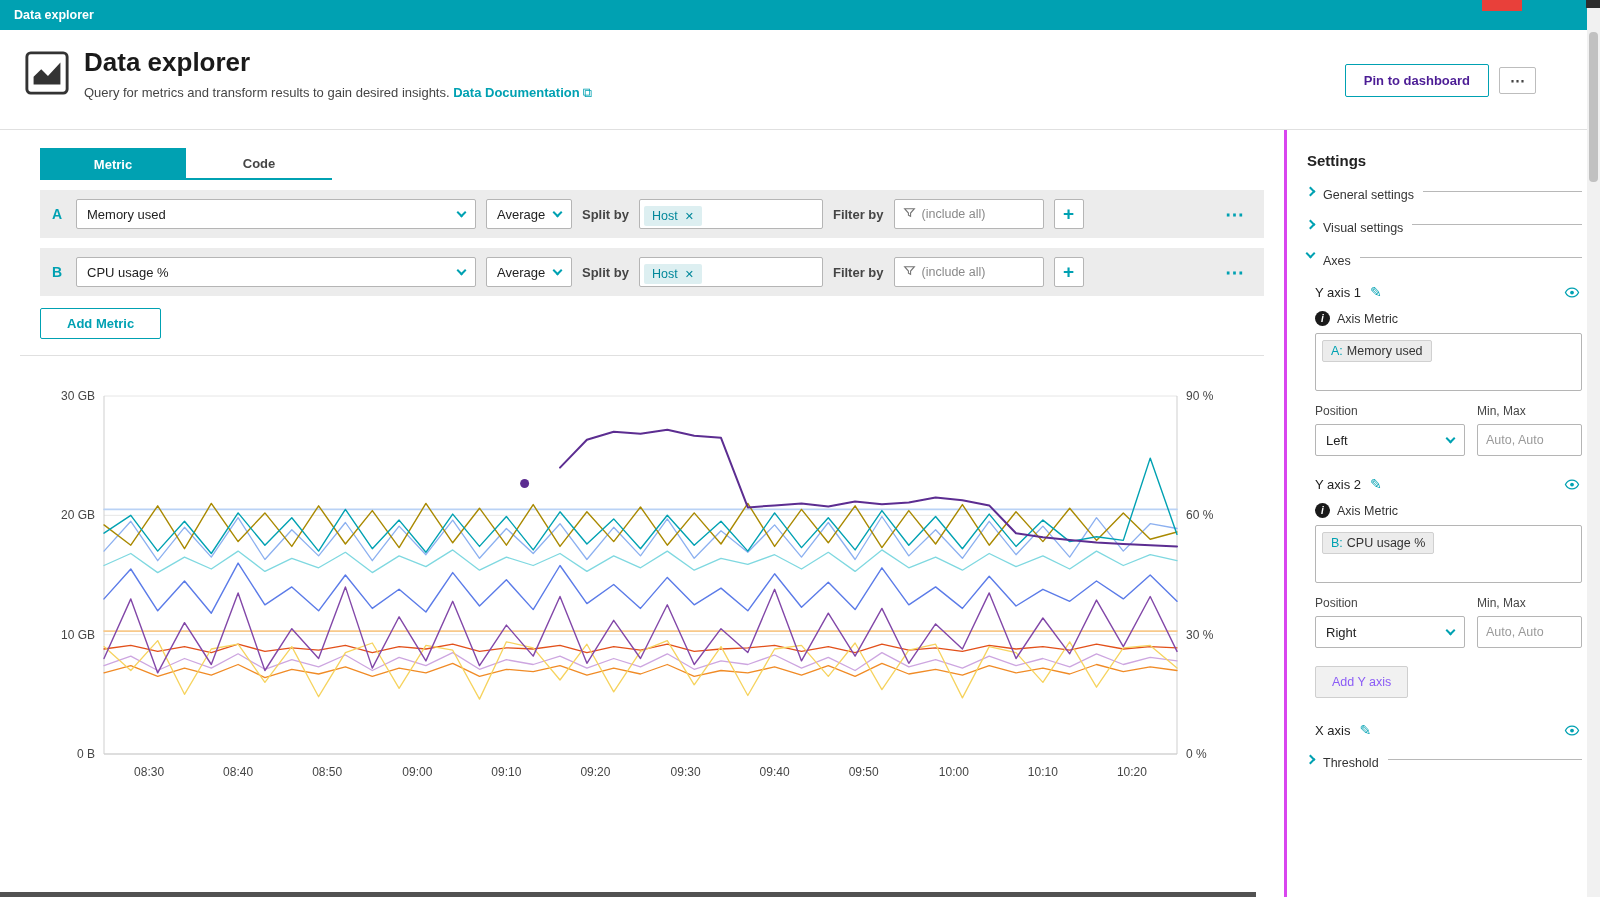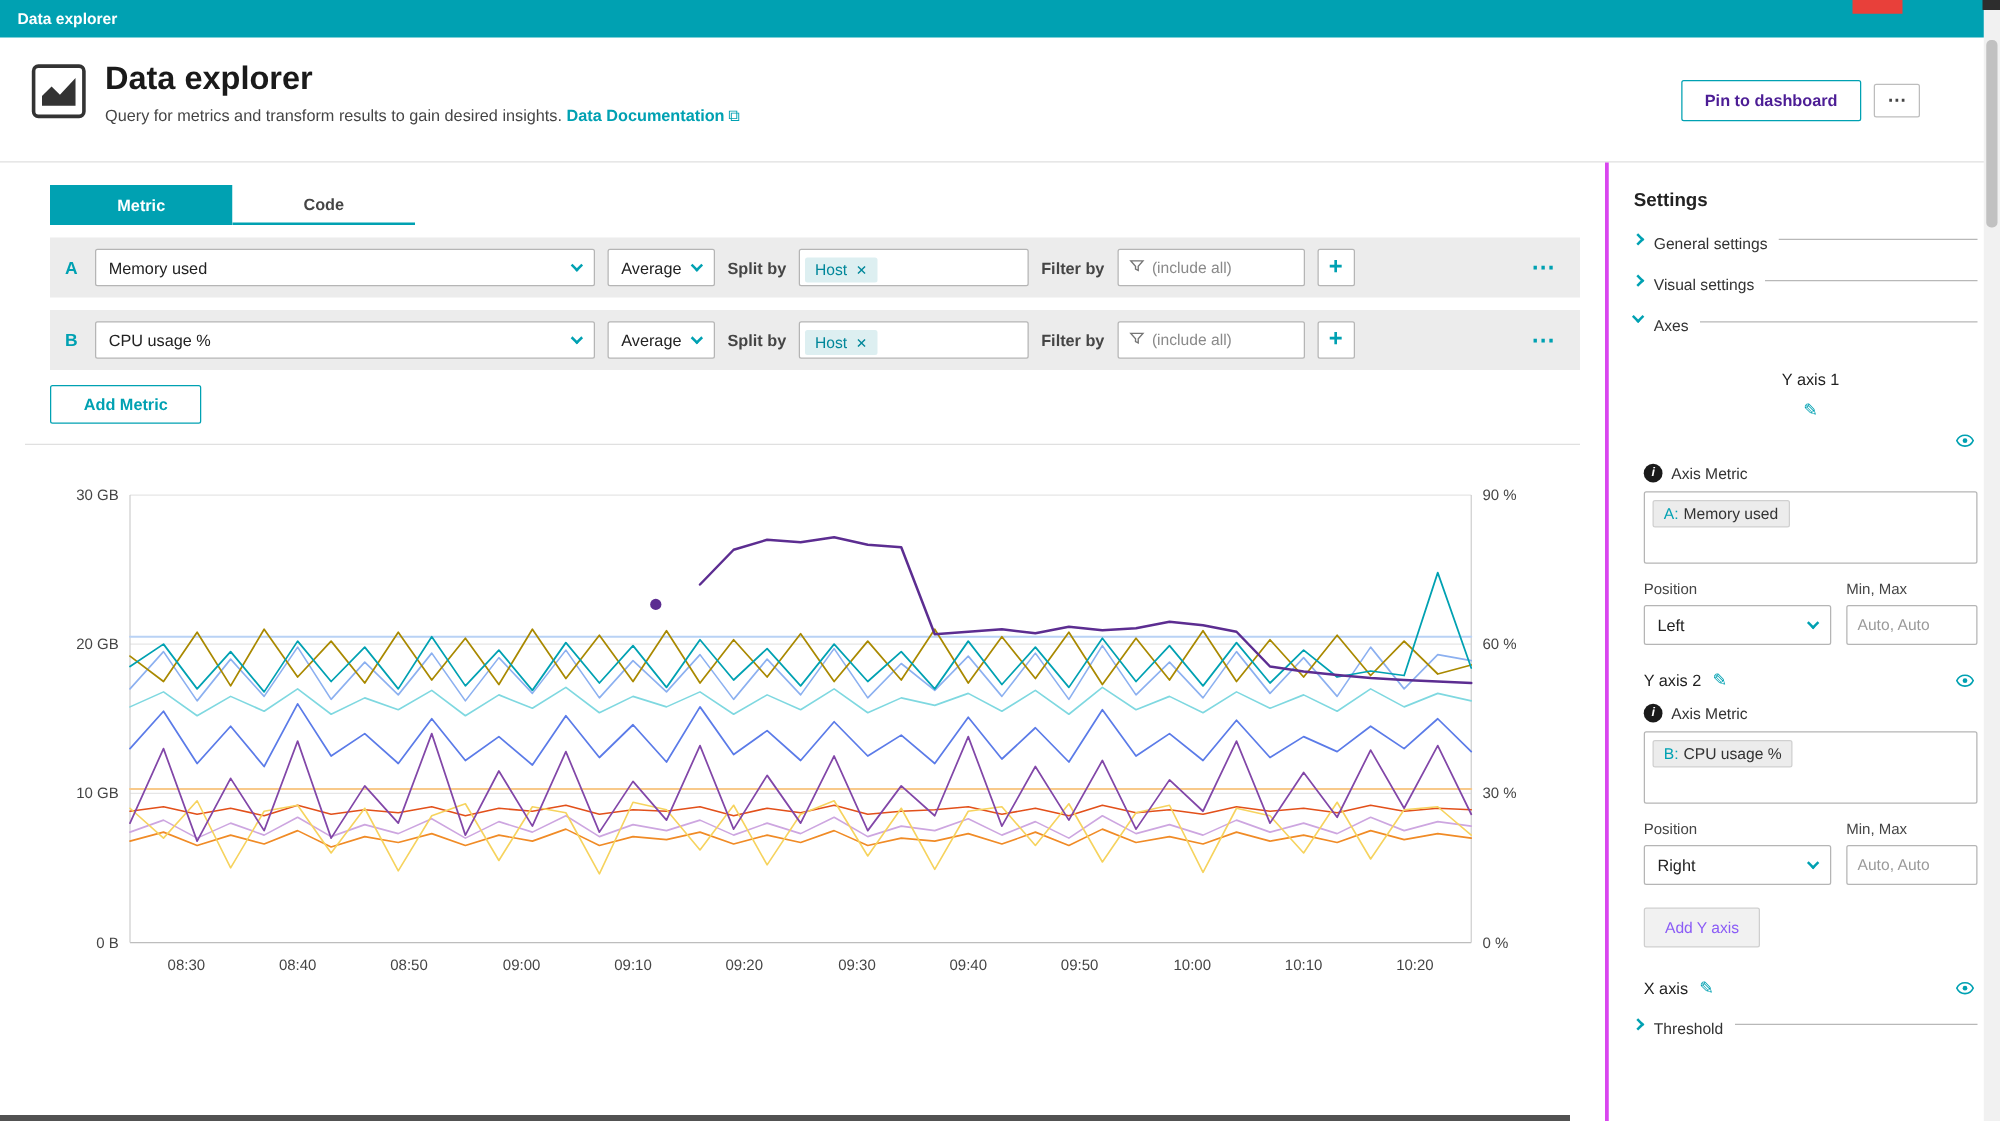--- a/index.html
+++ b/index.html
@@ -60,21 +60,21 @@
   .chart { margin-top: 10px; width: 1195px; }
 
   
   .settings { width: 316px; flex: none; border-left: 3px solid #d946ef; padding: 22px 18px 0 20px; }
   .settings-title { font-weight: 700; font-size: 15px; color: #222; }
   .section-row { display: flex; align-items: flex-start; gap: 9px; margin-top: 19px; cursor: pointer; }
   .section-label { font-size: 12.5px; color: #333; white-space: nowrap; }
   .rule { flex: 1; border-top: 1px solid #b8b8b8; margin-top: 3px; }
   .axes-body { padding: 16px 0 4px 8px; }
   .axis-header { display: flex; align-items: center; gap: 9px; margin-top: 14px; }
-  .axis-header.first { margin-top: 12px; flex-direction: column; }
+  .axis-header.first { margin-top: 0; }
   .axis-title { font-size: 13px; color: #222; }
   .edit-icon { color: #00a1b2; font-size: 14px; cursor: pointer; }
   .eye { margin-left: auto; cursor: pointer; display: flex; }
   .metric-label-row { display: flex; align-items: center; gap: 7px; margin-top: 11px; }
   .info-badge { width: 15px; height: 15px; border-radius: 50%; background: #1a1a1a; color: #fff; font-size: 10px; font-weight: 700; display: flex; align-items: center; justify-content: center; font-style: italic; }
   .axis-metric-label { font-size: 12.5px; color: #333; }
   .chip-box { border: 1px solid #b5b5b5; border-radius: 2px; min-height: 58px; margin-top: 7px; padding: 6px; }
   .gray-chip { display: inline-flex; gap: 4px; background: #ececec; border: 1px solid #d0d0d0; border-radius: 2px; padding: 3px 8px; font-size: 12.5px; cursor: pointer; }
   .chip-letter { color: #00a1b2; }
   .chip-name { color: #333; }

